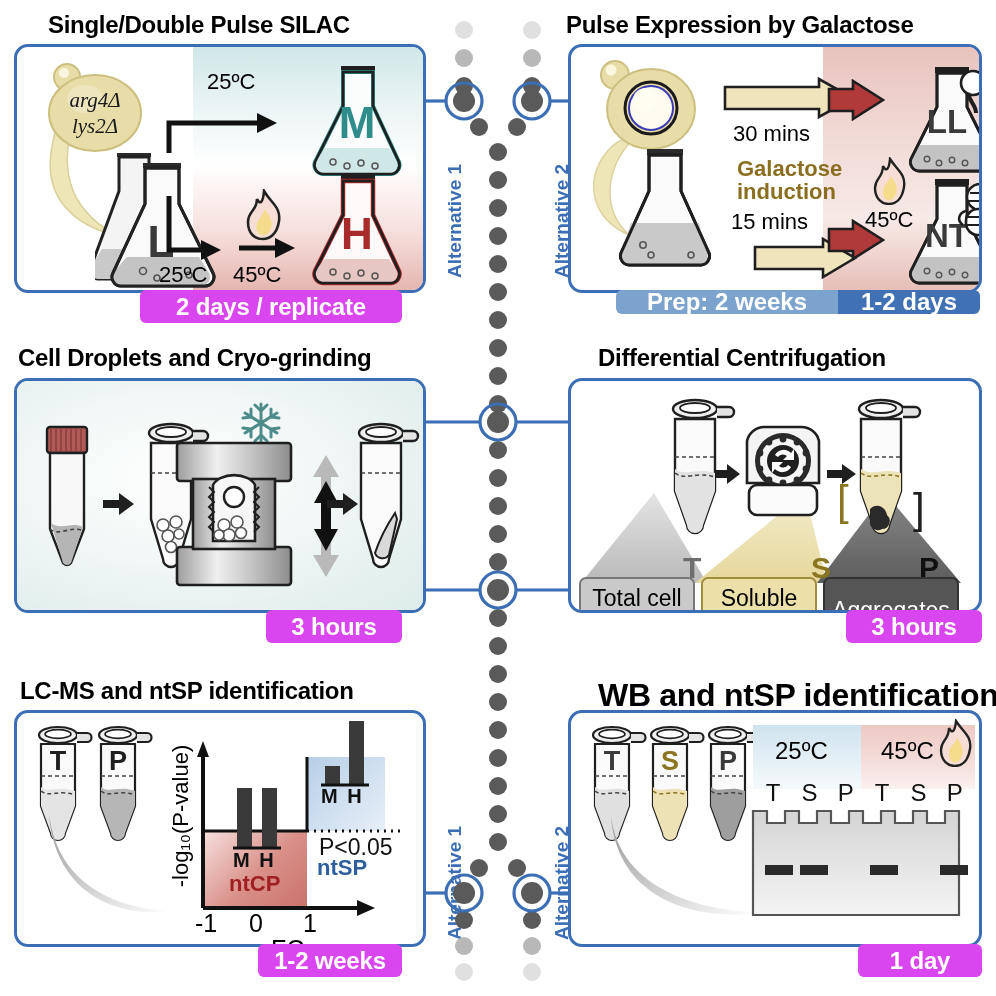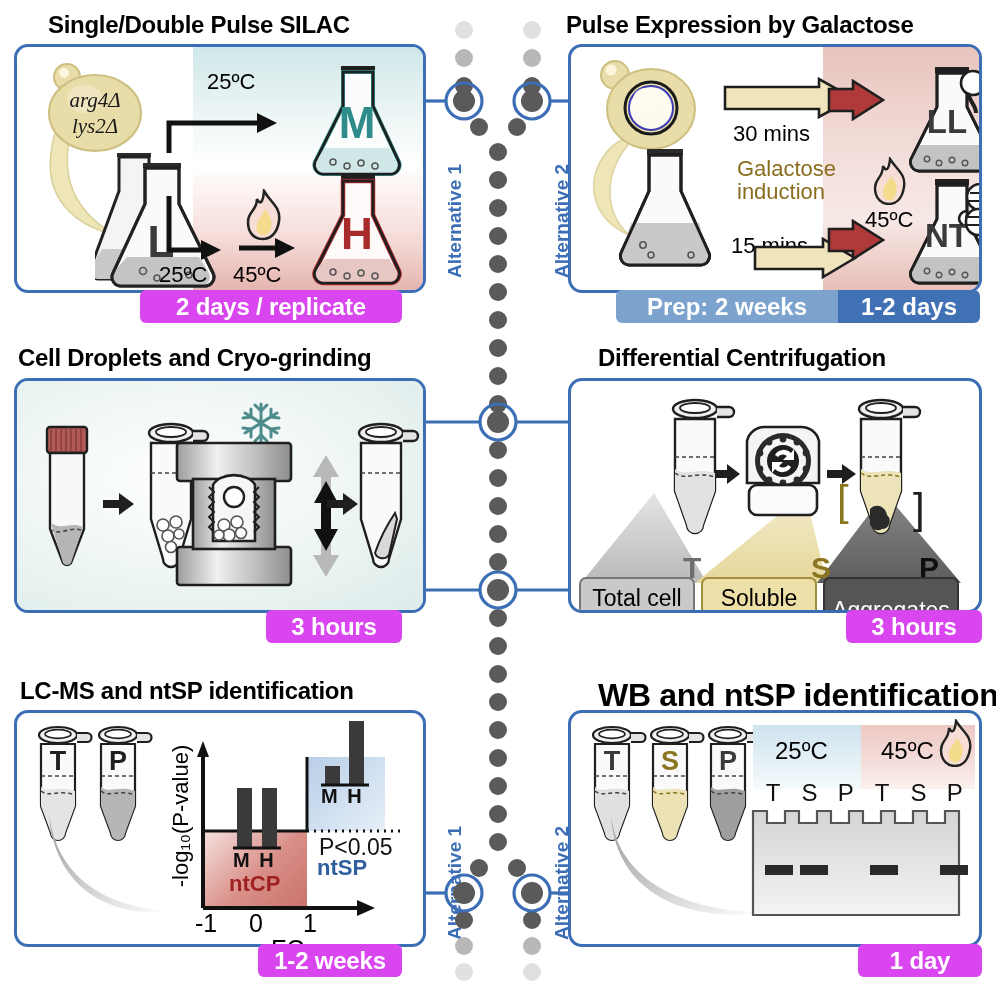--- a/index.html
+++ b/index.html
@@ -159,26 +159,26 @@
     <circle cx="42" cy="110" r="3" fill="none" stroke="#555" stroke-width="1.6"></circle>
     <circle cx="82" cy="110" r="3" fill="none" stroke="#555" stroke-width="1.6"></circle>
   </svg>
 
 
   <svg class="art" style="left:152px;top:30px;" width="132" height="42" viewBox="0 0 132 42">
     <path d="M2 10 H96 V2 L130 21 L96 40 V32 H2 Z" fill="#efe4bb" stroke="#1f1f1f" stroke-width="2.6"></path>
   </svg>
   <div class="txt" style="left:162px;top:74px;font-size:22px;">30 mins</div>
 
-  <div class="lbl" style="left:166px;top:110px;font-size:22px;font-weight:normal;color:#8a6d1f;line-height:1.06;text-align:left;">
+  <div class="lbl" style="left:166px;top:110px;font-size:22px;font-weight:bold;color:#8a6d1f;line-height:1.06;text-align:left;">
     <div>Galactose</div>
     <div>induction</div>
   </div>
 
-  <div class="txt" style="left:160px;top:162px;font-size:22px;margin-top:24px;">15 mins</div>
+  <div class="txt" style="left:160px;top:162px;font-size:22px;">15 mins</div>
   <svg class="art" style="left:182px;top:190px;" width="104" height="42" viewBox="0 0 104 42">
     <path d="M2 10 H70 V2 L102 21 L70 40 V32 H2 Z" fill="#efe4bb" stroke="#1f1f1f" stroke-width="2.6"></path>
   </svg>
 
   <svg class="art" style="left:256px;top:32px;" width="58" height="42" viewBox="0 0 58 42">
     <path d="M2 10 H26 V2 L56 21 L26 40 V32 H2 Z" fill="#b0393a" stroke="#1f1f1f" stroke-width="2.6"></path>
   </svg>
   <svg class="art" style="left:256px;top:172px;" width="58" height="42" viewBox="0 0 58 42">
     <path d="M2 10 H26 V2 L56 21 L26 40 V32 H2 Z" fill="#b0393a" stroke="#1f1f1f" stroke-width="2.6"></path>
   </svg>
@@ -222,21 +222,21 @@
   <svg class="art" style="left:385px;top:136px;" width="54" height="56" viewBox="0 0 54 56">
     <circle cx="24" cy="14" r="13" fill="#fff" stroke="#1f1f1f" stroke-width="2.6"></circle>
     <path d="M14 10 h20 M12 18 h24" stroke="#1f1f1f" stroke-width="2"></path>
     <rect x="10" y="26" width="30" height="26" rx="12" fill="#fff" stroke="#1f1f1f" stroke-width="2.6"></rect>
     <path d="M11 34 h28 M11 42 h28" stroke="#1f1f1f" stroke-width="2"></path>
     <path d="M40 28 C50 28 52 38 46 42" fill="#fff" stroke="#1f1f1f" stroke-width="2.6"></path>
     <path d="M10 28 C2 30 1 38 7 42" fill="#fff" stroke="#1f1f1f" stroke-width="2.6"></path>
   </svg>
 </div>
 
-<div class="badge-wrap" style="left:616px;top:290px;height:33px;">
+<div class="badge-wrap" style="left:616px;top:290px;height:24px;">
   <div class="seg l" style="width:222px;font-size:24px;">Prep: 2 weeks</div>
   <div class="seg r" style="width:142px;font-size:24px;">1-2 days</div>
 </div>
 
 <div class="panel" style="left:14px;top:378px;width:412px;height:235px;">
   <div class="gradbox g-cryo" style="left:0;top:0;width:410px;height:232px;"></div>
 
   <svg class="art" style="left:24px;top:42px;" width="52" height="145" viewBox="0 0 52 145">
     <rect x="6" y="4" width="40" height="26" rx="3" fill="#b15a58" stroke="#1f1f1f" stroke-width="2.4"></rect>
     <path d="M10 6 v22 M15 6 v22 M20 6 v22 M25 6 v22 M30 6 v22 M35 6 v22 M40 6 v22" stroke="#8a3f3d" stroke-width="1.6"></path>

